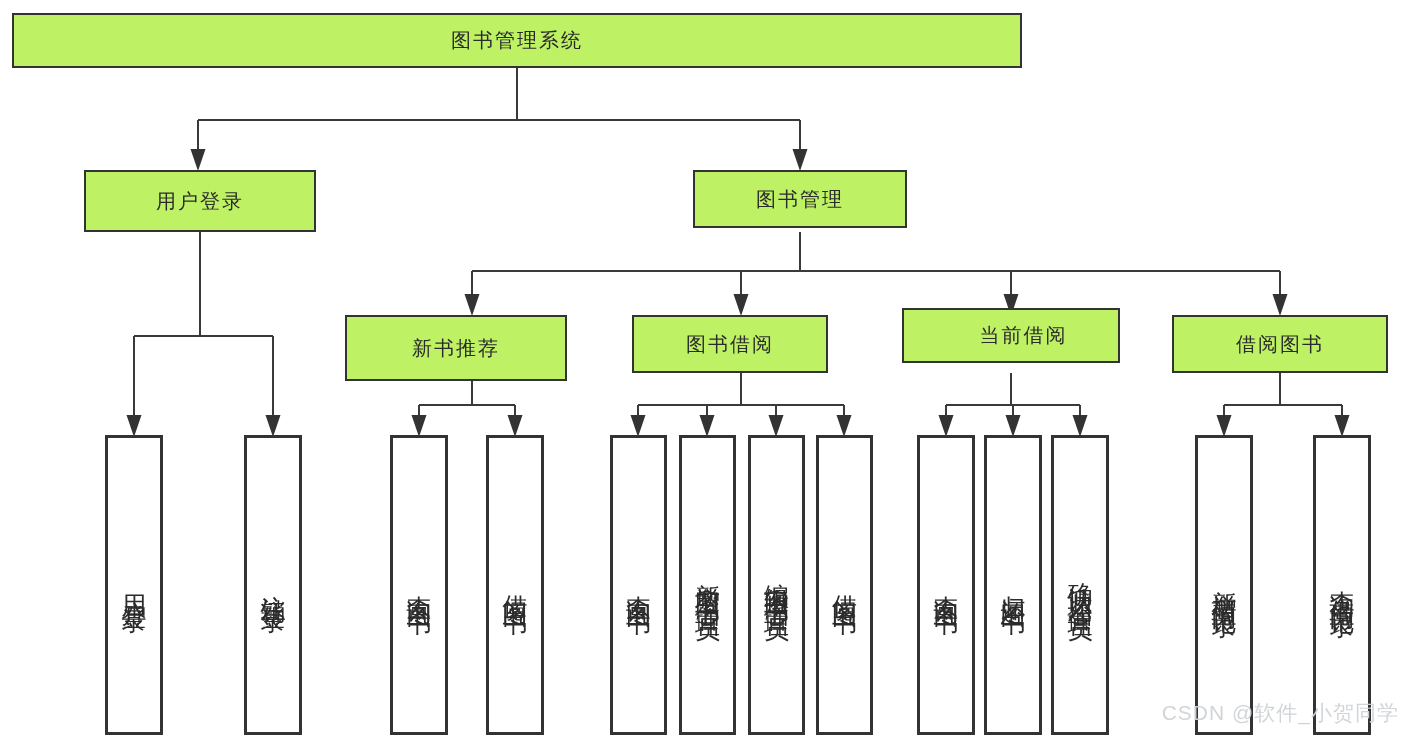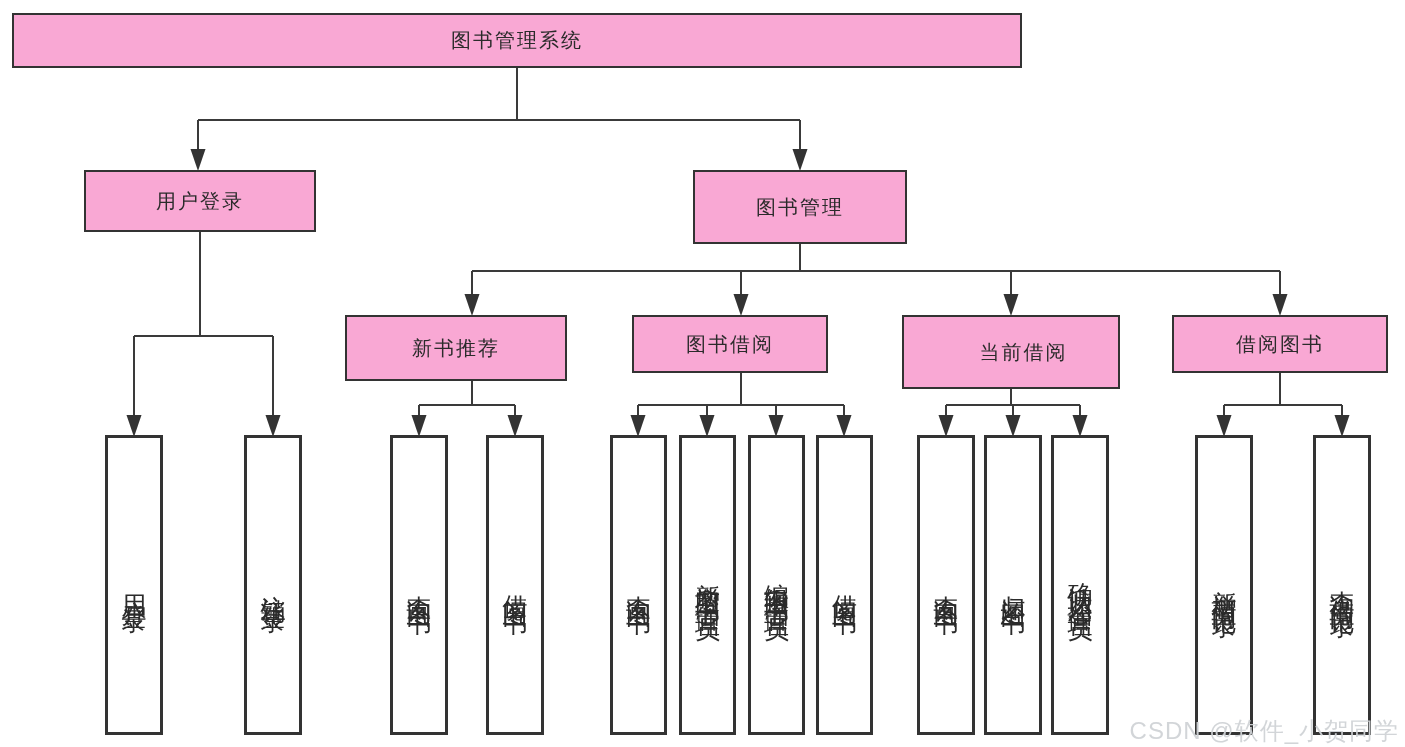--- a/index.html
+++ b/index.html
@@ -13,21 +13,21 @@
     overflow: hidden;
   }
   svg.wires {
     position: absolute;
     left: 0; top: 0;
     z-index: 1;
   }
   .node {
     position: absolute;
     box-sizing: border-box;
-    background: #f9a8d4;
+    background: #bef264;
     border: 2px solid #333333;
     display: flex;
     align-items: center;
     justify-content: center;
     z-index: 2;
   }
   .node > span {
     font-size: 20px;
     letter-spacing: 2px;
     color: #2b2b2b;
@@ -50,22 +50,22 @@
     text-orientation: mixed;
     font-size: 25px;
     letter-spacing: 5px;
     line-height: 1;
     color: #2b2b2b;
     white-space: nowrap;
   }
   .watermark {
     position: absolute;
     right: 6px;
-    bottom: 0;
-    font-size: 24px;
+    bottom: 20px;
+    font-size: 21px;
     letter-spacing: 1px;
     color: rgba(208, 211, 214, 0.95);
     z-index: 5;
     pointer-events: none;
   }
 </style>
 </head>
 <body>
 
 <div class="canvas">
@@ -109,31 +109,31 @@
     </g>
   </svg>
 
   <div class="node" style="left:12px; top:13px; width:1010px; height:55px;">
     <span>图书管理系统</span>
   </div>
 
   <div class="node" style="left:84px; top:170px; width:232px; height:62px;">
     <span>用户登录</span>
   </div>
-  <div class="node" style="left:693px; top:170px; width:214px; height:74px;">
+  <div class="node" style="left:693px; top:170px; width:214px; height:58px;">
     <span>图书管理</span>
   </div>
 
   <div class="node" style="left:345px; top:315px; width:222px; height:66px;">
     <span>新书推荐</span>
   </div>
   <div class="node" style="left:632px; top:315px; width:196px; height:58px;">
     <span>图书借阅</span>
   </div>
-  <div class="node" style="left:902px; top:315px; width:218px; height:74px;padding-left:25px;">
+  <div class="node" style="left:902px; top:308px; width:218px; height:55px;padding-left:25px;">
     <span>当前借阅</span>
   </div>
   <div class="node" style="left:1172px; top:315px; width:216px; height:58px;">
     <span>借阅图书</span>
   </div>
 
   <div class="vnode" style="left:105px; width:58px;">
     <span>用户登录</span>
   </div>
   <div class="vnode" style="left:244px; width:58px;">

